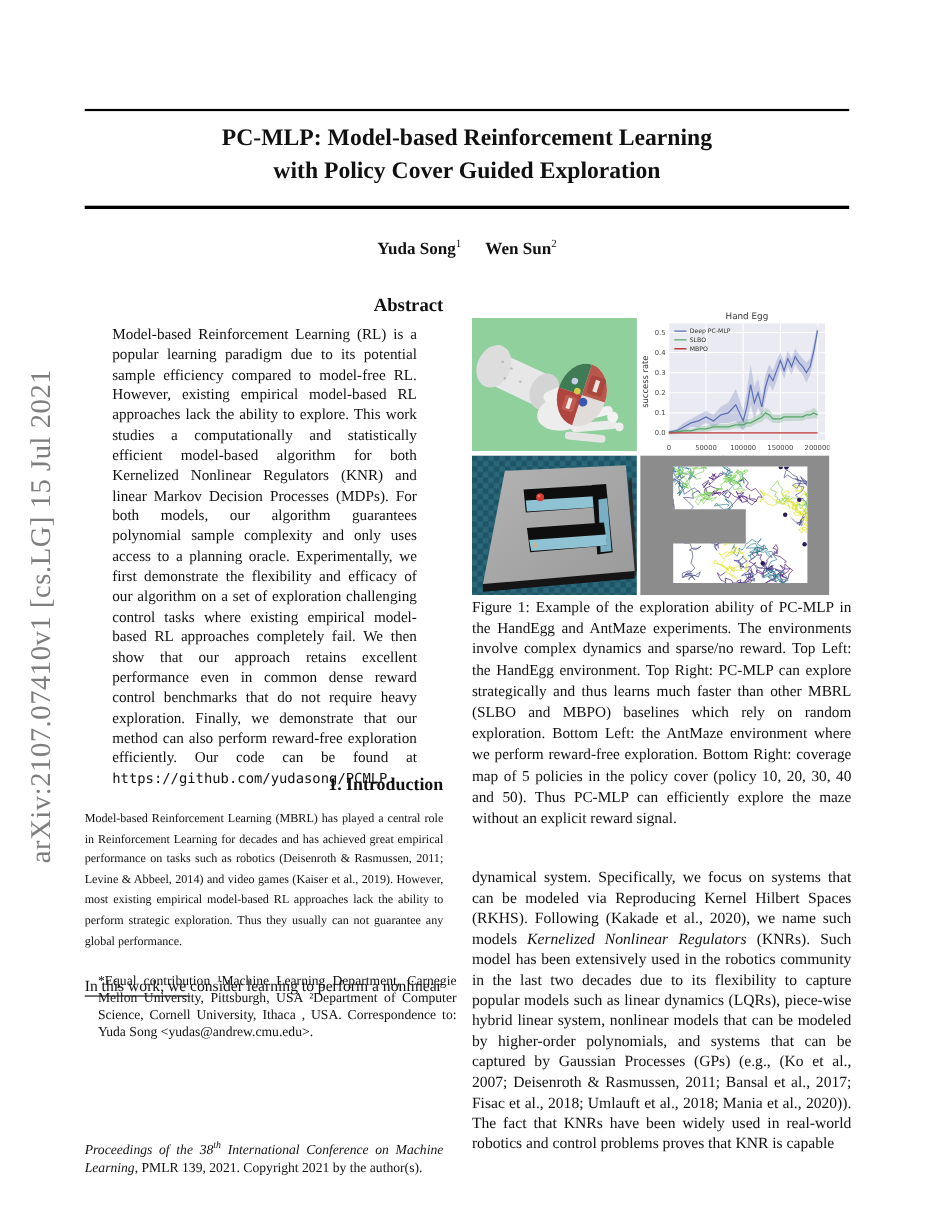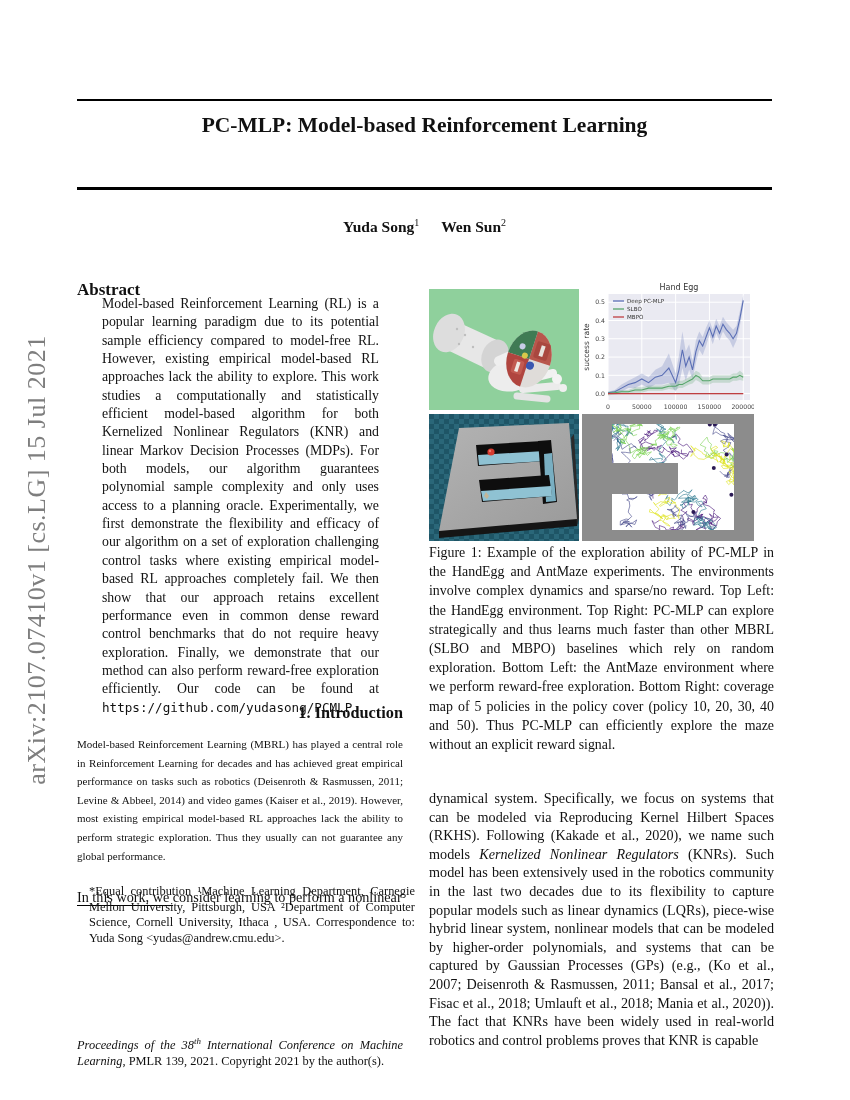--- a/index.html
+++ b/index.html
@@ -10,21 +10,21 @@
         white-space:nowrap;font-size:26px;color:#7e7e7e;letter-spacing:0.5px;
         font-family:"Liberation Serif",serif;}
   .paper-title{position:absolute;left:77px;width:695px;text-align:center;font-weight:bold;
         font-size:21.5px;line-height:30px;}
   .authors{position:absolute;left:77px;width:695px;text-align:center;font-size:15.5px;font-weight:bold;}
   .authors sup{font-weight:normal;font-size:10px;}
   .author{margin:12px 9px;}
   .col{position:absolute;}
   .col-left{left:77px;top:264px;width:326px;}
   .col-right{left:429px;top:265px;width:345px;}
-  .abs-head{position:absolute;top:16px;left:0;width:100%;text-align:left;font-weight:bold;font-size:17px;}
+  .abs-head{position:absolute;top:4px;left:0;width:100%;text-align:right;font-weight:bold;font-size:17px;}
   .abs-body{position:absolute;top:31px;left:25px;width:277px;font-size:13.8px;line-height:18.35px;
         text-align:justify;}
   .mono{font-family:"DejaVu Sans Mono","Liberation Mono",monospace;font-size:12.6px;}
   .sec-head{position:absolute;top:439px;left:0;width:100%;font-weight:bold;font-size:16.3px;text-align:right;}
   .p1{position:absolute;top:471px;left:0;width:326px;font-size:11px;line-height:18.6px;text-align:justify;}
   .p2{position:absolute;top:624px;left:0;width:326px;font-size:14.2px;line-height:18.6px;height:20px;overflow:hidden;}
   .fn-rule{position:absolute;top:641px;left:0;width:96px;height:1px;background:#000;}
   .footnote{position:absolute;top:620px;left:0;width:326px;font-size:12.4px;line-height:15.6px;text-align:justify;margin-left:12px;}
   .proceedings{position:absolute;top:734px;left:0;width:326px;font-size:12.4px;line-height:15.8px;text-align:justify;margin-top:36px;}
   .it{font-style:italic;}
@@ -39,20 +39,21 @@
 <body>
 
 <div class="page">
 
   <div class="arxiv-stamp">arXiv:2107.07410v1  [cs.LG]  15 Jul 2021</div>
 
   <div class="rule" style="left:77px;top:99px;width:695px;height:2px;"></div>
 
   <div class="paper-title" style="top:110px;text-align:center;">
     <div>PC-MLP: Model-based Reinforcement Learning</div>
+    <div>with Policy Cover Guided Exploration</div>
   </div>
 
   <div class="rule" style="left:77px;top:187px;width:695px;height:2.5px;"></div>
 
   <div class="authors" style="top:217px;">
     <span class="author"><span>Yuda Song</span><sup>1</sup></span>
     <span class="author"><span>Wen Sun</span><sup>2</sup></span>
   </div>
 
   <div class="col col-left">

